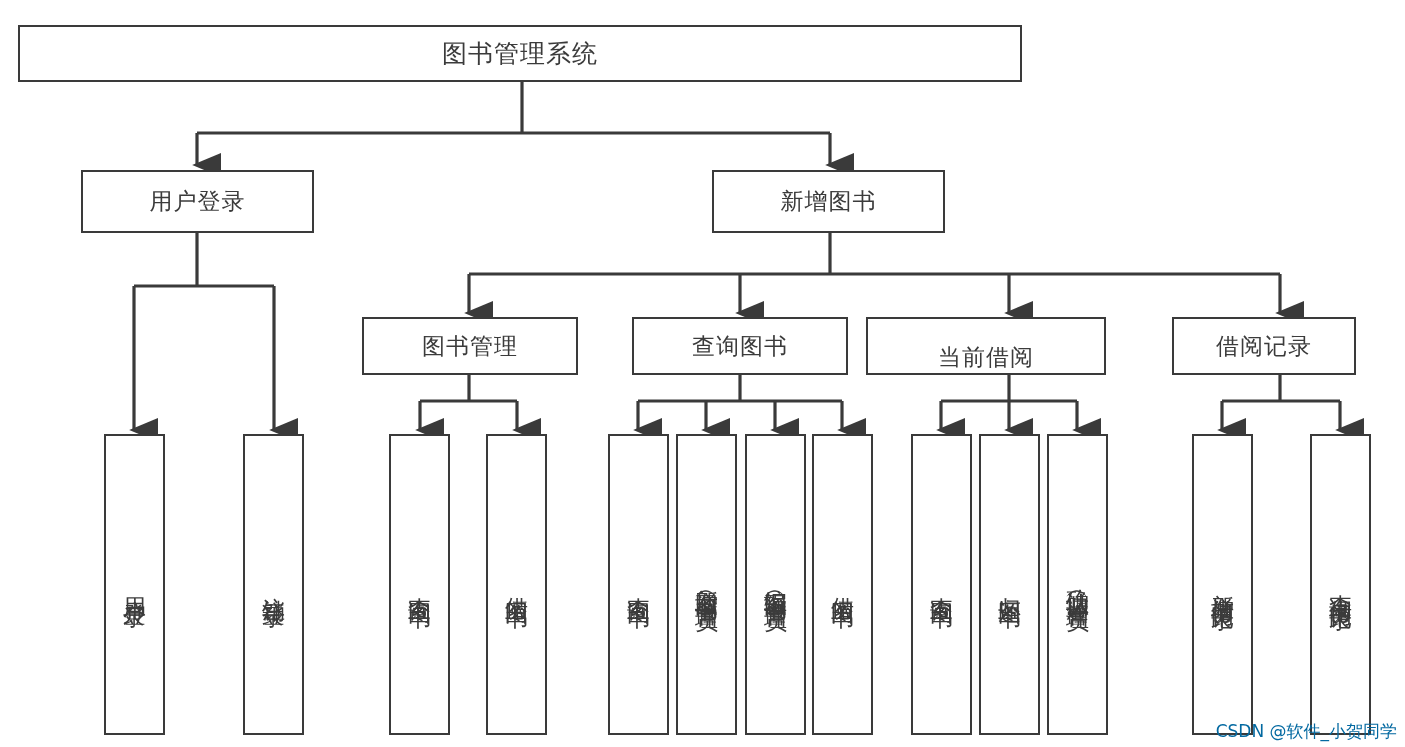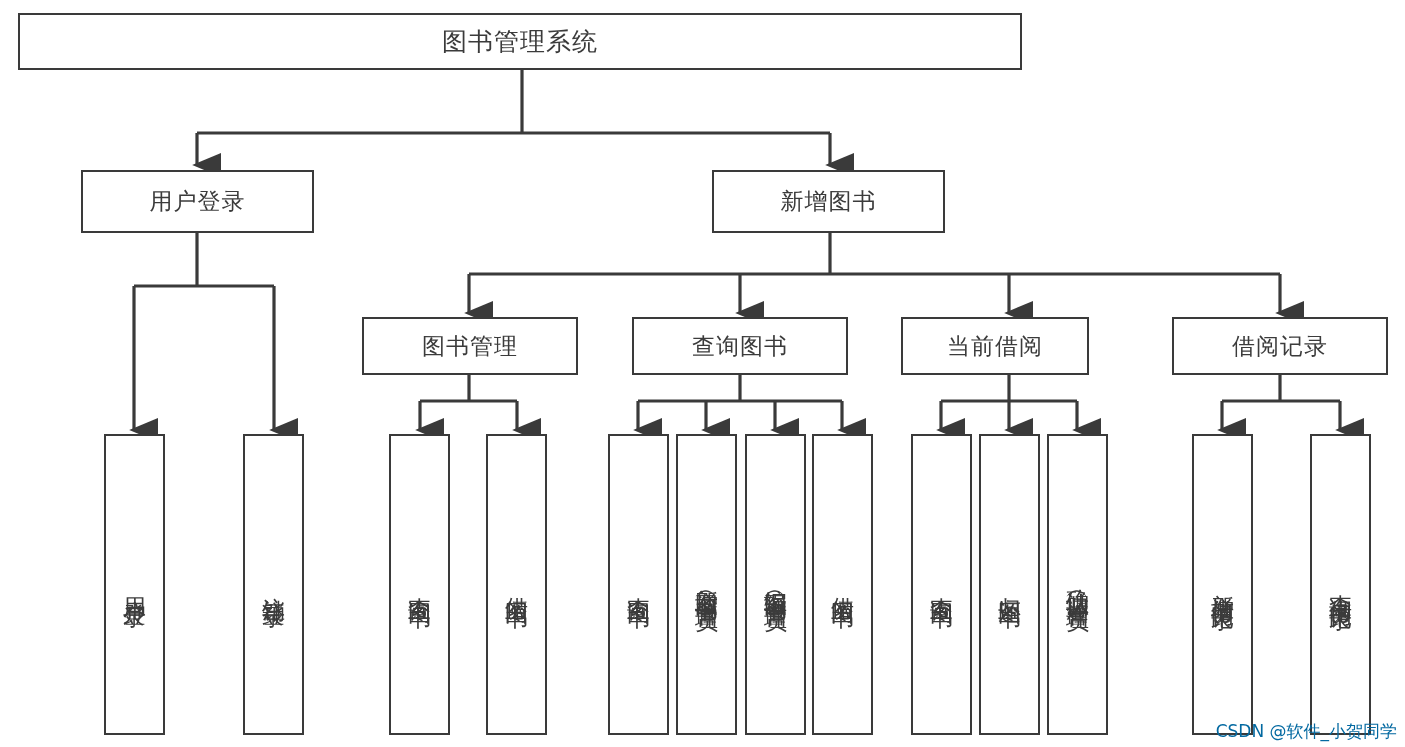--- a/index.html
+++ b/index.html
@@ -35,20 +35,21 @@
     display: flex;
     align-items: center;
     justify-content: center;
     text-align: center;
     color: #3b3b3b;
     z-index: 2;
   }
   .node.root {
     font-size: 25px;
     letter-spacing: 1px;
+    margin-top: 12px;
   }
   .node.lvl2 {
     font-size: 23px;
     letter-spacing: 1px;
   }
   .node.lvl3 {
     font-size: 23px;
     letter-spacing: 1px;
   }
   .node.leaf {
@@ -139,24 +140,24 @@
   <div class="node lvl2" style="left:712px; top:170px; width:233px; height:63px;">
     <span>新增图书</span>
   </div>
 
   <div class="node lvl3" style="left:362px; top:317px; width:216px; height:58px;">
     <span>图书管理</span>
   </div>
   <div class="node lvl3" style="left:632px; top:317px; width:216px; height:58px;">
     <span>查询图书</span>
   </div>
-  <div class="node lvl3" style="left:901px; top:317px; width:188px; height:58px;">
+  <div class="node lvl3" style="left:866px; top:317px; width:240px; height:58px;align-items:flex-end;">
     <span>当前借阅</span>
   </div>
-  <div class="node lvl3" style="left:1172px; top:317px; width:216px; height:58px;">
+  <div class="node lvl3" style="left:1172px; top:317px; width:184px; height:58px;">
     <span>借阅记录</span>
   </div>
 
   <div class="node leaf" style="left:104px; top:434px; width:61px; height:301px;">
     <span class="vtext">用户登录</span>
   </div>
   <div class="node leaf" style="left:243px; top:434px; width:61px; height:301px;">
     <span class="vtext">注销登录</span>
   </div>
 

